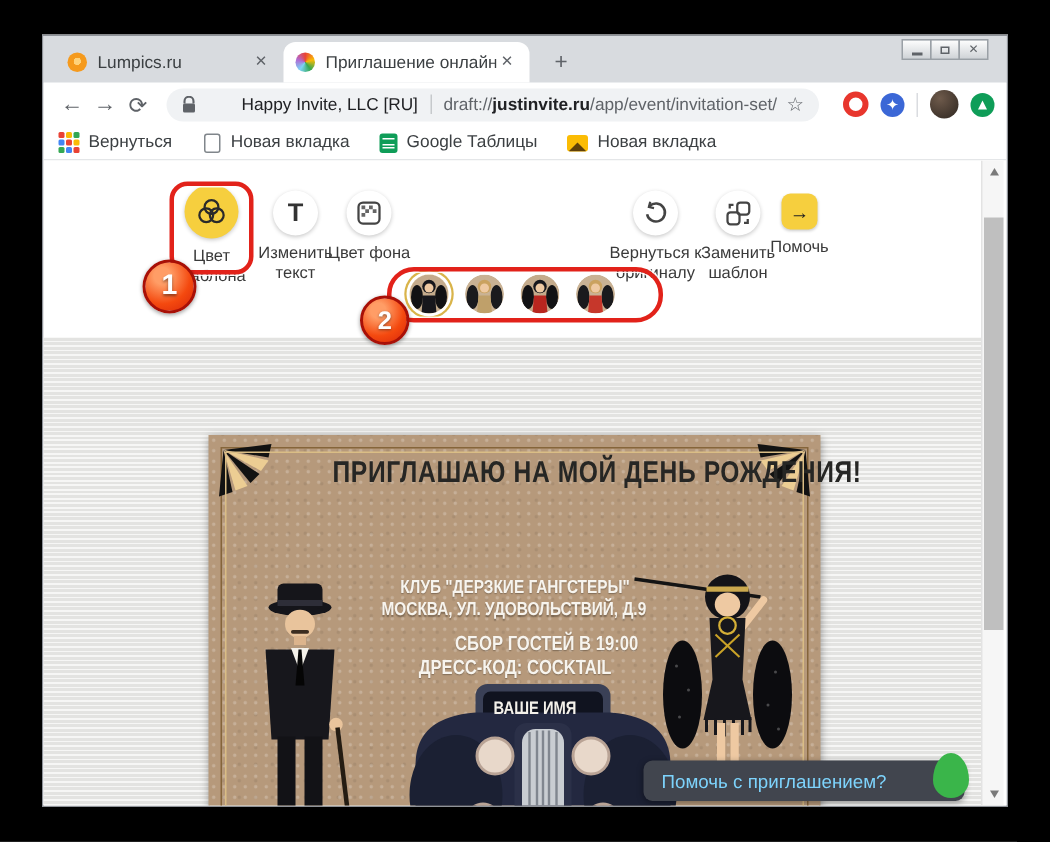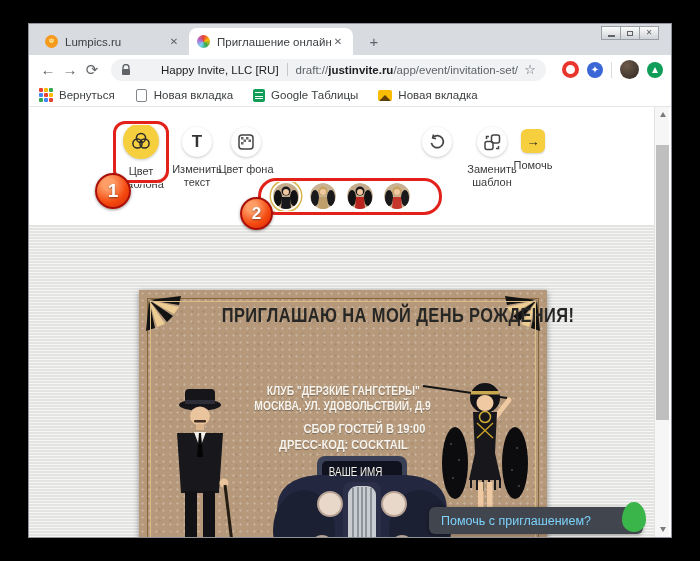--- a/index.html
+++ b/index.html
@@ -97,21 +97,21 @@
   .inv-date{top:50px;font-size:23px;font-weight:bold;color:#f7f4ee;text-shadow:0 1px 1px rgba(0,0,0,.3);}
   .inv-small{font-weight:bold;color:#f7f4ee;text-shadow:0 1px 1px rgba(0,0,0,.3);}
   .inv-venue1{top:94px;font-size:12.5px;}
   .inv-venue2{top:109px;font-size:12.5px;}
   .inv-time{top:131px;font-size:13.5px;padding-left:43px;}
   .inv-dress{top:147px;font-size:13.5px;}
   .corner{position:absolute;top:4px;width:40px;height:40px;}
   .corner.left{left:4px;}
   .corner.right{right:4px;transform:scaleX(-1);}
   .fig{position:absolute;}
-  .car-name{position:absolute;left:184px;top:175px;width:64px;text-align:center;font-size:12px;font-weight:normal;color:#f4f1ea;white-space:nowrap;z-index:3;}
+  .car-name{position:absolute;left:184px;top:175px;width:64px;text-align:center;font-size:12px;font-weight:bold;color:#f4f1ea;white-space:nowrap;z-index:3;}
 
   
   .chat{position:absolute;left:400px;top:400px;width:214px;height:27px;background:var(--chat-bg);border-radius:6px;z-index:8;display:flex;align-items:center;padding-left:12px;box-shadow:0 1px 4px rgba(0,0,0,.35);}
   .chat-msg{font-size:12.5px;color:#7dd3fc;white-space:nowrap;}
   .chat-leaf{position:absolute;right:-3px;top:-5px;width:24px;height:30px;background:var(--green-leaf);border-radius:50% 50% 50% 50%/60% 60% 40% 40%;}
 
   
   .scrollbar{position:absolute;right:2px;top:0;width:15px;height:430px;background:#f6f6f6;border-left:1px solid #e3e3e3;z-index:9;}
   .sb-arrow{position:absolute;left:0;width:15px;height:15px;display:flex;align-items:center;justify-content:center;}
   .sb-arrow.up{top:0;}
@@ -242,20 +242,21 @@
         <span class="tool-label">Цвет фона</span>
       </div>
 
       <div class="tool-btn" style="left:370px;top:20px;width:76px;">
         <span class="tool-circle c30">
           <svg width="18" height="18" viewBox="0 0 18 18" fill="none" stroke="#444" stroke-width="1.7">
             <path d="M5 4.5 A6 6 0 1 1 3.4 9.8"></path>
               <path d="M5.5 1.5 L4.6 5 L8 5.8" stroke-width="1.5"></path>
           </svg>
         </span>
+        <span class="tool-label">Вернуться к оригиналу</span>
       </div>
 
       <div class="tool-btn" style="left:430px;top:20px;width:66px;">
         <span class="tool-circle c30">
           <svg width="19" height="19" viewBox="0 0 19 19" fill="none" stroke="#444" stroke-width="1.5">
             <rect x="8.5" y="2" width="8" height="8" rx="2"></rect>
             <rect x="2" y="8.5" width="8" height="8" rx="2"></rect>
             <path d="M6 3.5 H3.5 V6"></path>
               <path d="M13 15.5 H15.5 V13"></path>
           </svg>

